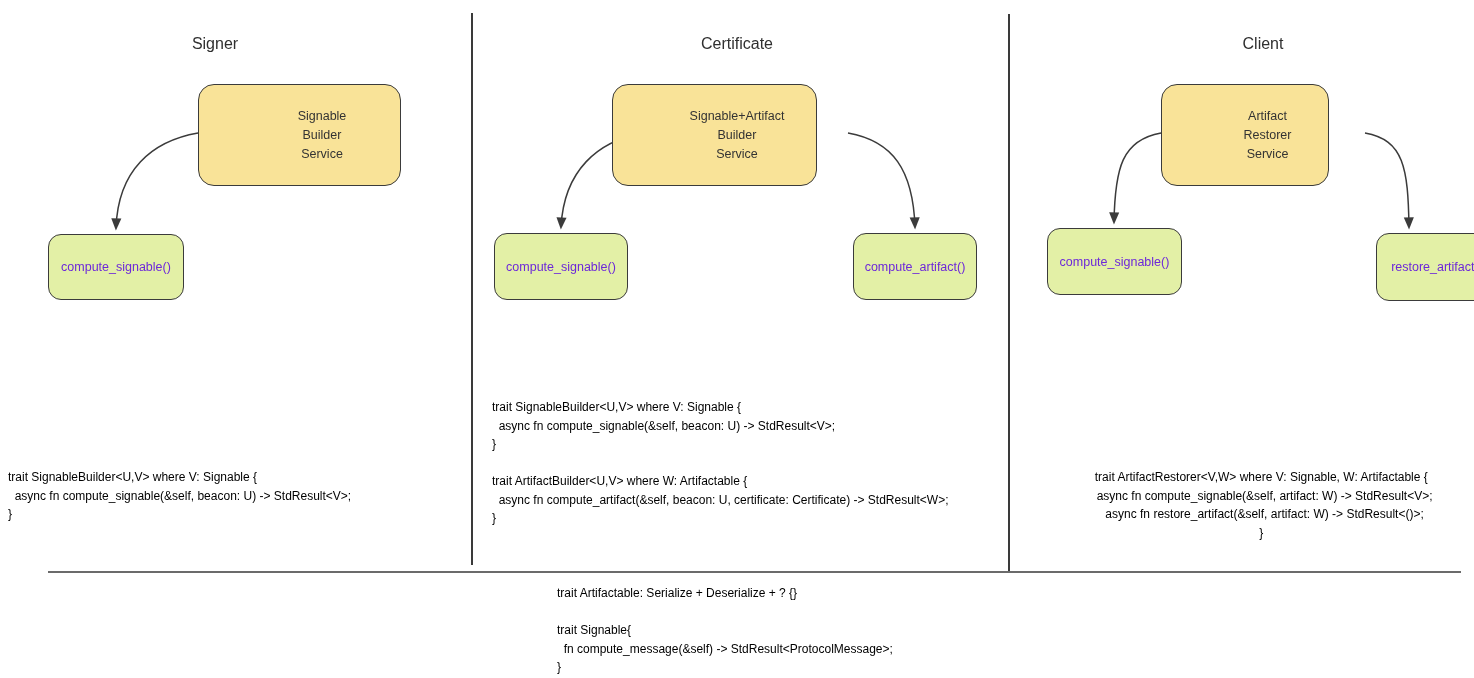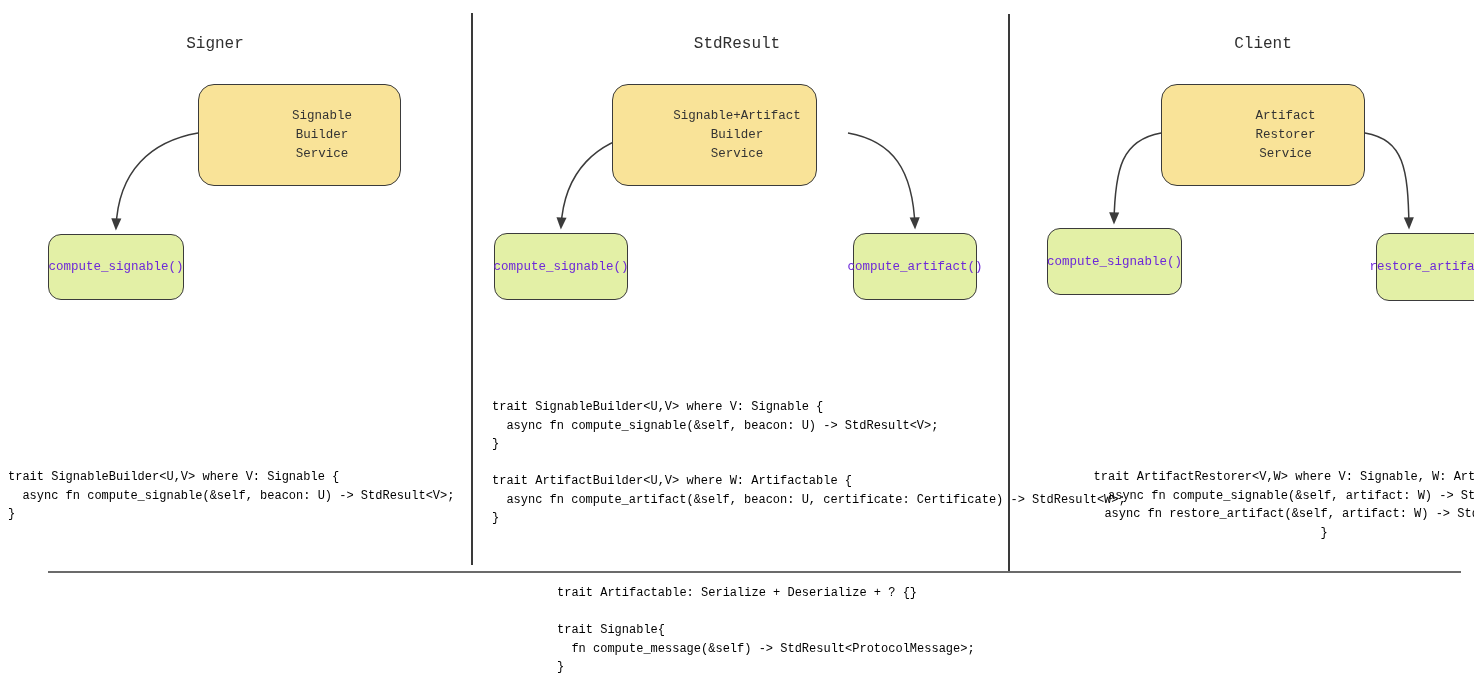--- a/index.html
+++ b/index.html
@@ -2,21 +2,21 @@
 <html><head>
 <meta charset="utf-8">
 <style>
   * { margin:0; padding:0; box-sizing:border-box; }
   html,body { background:#ffffff; }
   body {
     font-family:"Liberation Sans","DejaVu Sans",sans-serif;
     color:#333333;
     width:1474px; height:678px;
   }
-  .canvas { position:relative; width:1474px; height:678px; background:#ffffff; overflow:hidden;font-family:Liberation Mono, monospace; }
+  .canvas { position:relative; width:1474px; height:678px; background:#ffffff; overflow:hidden; }
 
   .col-title {
     position:absolute; top:33px;
     font-size:16px; line-height:22px; color:#2f2f2f;
     transform:translateX(-50%); white-space:nowrap;
   }
   .title-signer     { left:215px; }
   .title-aggregator { left:737px; }
   .title-client     { left:1263px; }
 
@@ -26,21 +26,21 @@
     border:1.6px solid #3b3b3b;
     border-radius:16px;
     display:flex; align-items:center; justify-content:center;padding-left:45px;
   }
   .service-box .label {
     white-space:pre; text-align:center;
     font-size:12.5px; line-height:19px; color:#333333;
   }
   .svc-signer     { left:198px;  top:84px; width:203px; height:102px; }
   .svc-aggregator { left:612px;  top:84px; width:205px; height:102px; }
-  .svc-client     { left:1161px; top:84px; width:204px; height:102px; }
+  .svc-client     { left:1161px; top:84px; width:168px; height:102px; }
 
   .method-box {
     position:absolute;
     background:#E3F0A6;
     border:1.6px solid #3b3b3b;
     border-radius:13px;
     display:flex; align-items:center; justify-content:center;
   }
   .method-box .label { font-size:12.5px; color:#6d28d9; white-space:nowrap; }
   .m-signer-1 { left:48px;   top:234px; width:136px; height:66px; }
@@ -95,21 +95,21 @@
 Builder
 Service</span>
   </div>
   <div class="method-box m-signer-1">
     <span class="label">compute_signable()</span>
   </div>
   <div class="code code-signer">trait SignableBuilder&lt;U,V&gt; where V: Signable {
   async fn compute_signable(&amp;self, beacon: U) -&gt; StdResult&lt;V&gt;;
 }</div>
 
-  <div class="col-title title-aggregator">StdResult</div>
+  <div class="col-title title-aggregator">Certificate</div>
   <div class="service-box svc-aggregator">
     <span class="label">Signable+Artifact
 Builder
 Service</span>
   </div>
   <div class="method-box m-agg-1">
     <span class="label">compute_signable()</span>
   </div>
   <div class="method-box m-agg-2">
     <span class="label">compute_artifact()</span>

